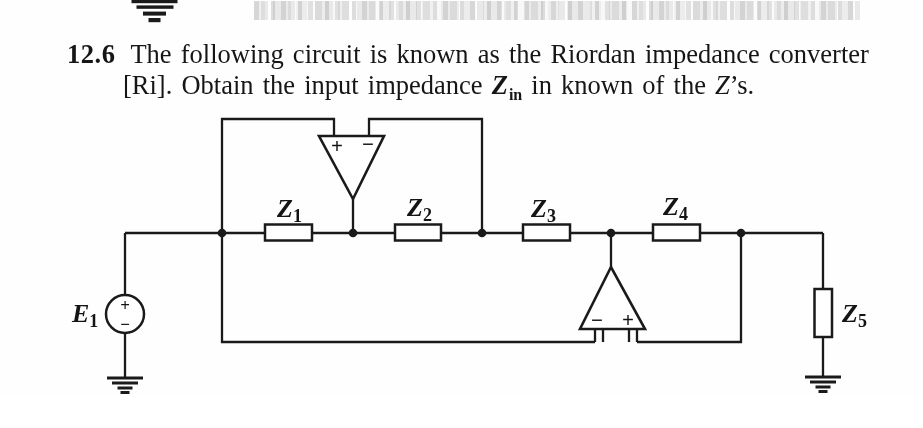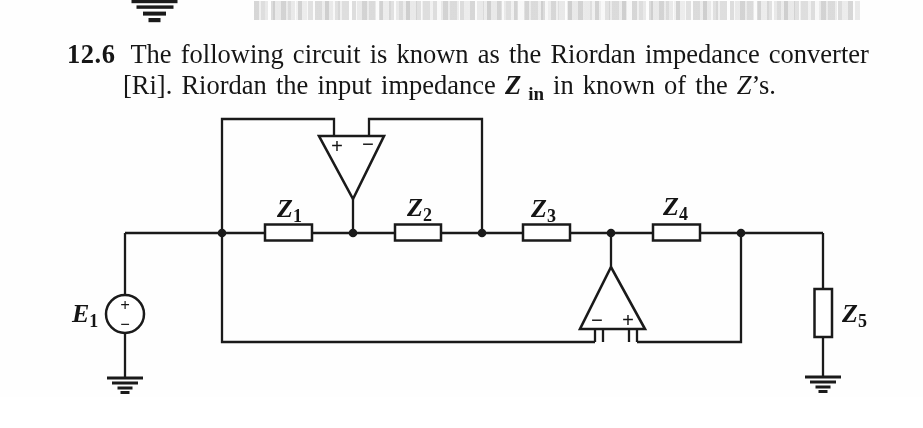--- a/index.html
+++ b/index.html
@@ -21,22 +21,22 @@
         rgba(40,40,40,.07) 19px 37px, rgba(255,255,255,.45) 37px 42px);
     filter: blur(.7px);
   }
   .problem {
     position:absolute; left:67px; top:39px; color:#161616;
     font-size:26.5px; line-height:31px; white-space:nowrap; word-spacing:2.5px;
   }
   .problem .pnum { font-weight:bold; margin-right:15px; letter-spacing:.5px; }
   .problem .l2 { margin-left:56px; }
   .zin { font-weight:bold; font-style:italic; }
-  .zin sub { font-size:19px; font-style:normal; font-weight:bold;
-             vertical-align:-6px; line-height:0; margin-left:7px; }
+  .zin sub { font-size:16px; font-style:normal; font-weight:bold;
+             vertical-align:-6px; line-height:0; margin-left:1px; }
   .zvar { font-style:italic; }
   svg.circuit { position:absolute; left:0; top:0; }
   .wire { stroke:#1a1a1a; stroke-width:2.3; fill:none; }
   .comp { stroke:#1a1a1a; stroke-width:2.5; fill:#ffffff; }
   .tri  { stroke:#1a1a1a; stroke-width:2.6; fill:#ffffff; }
   .dot  { fill:#1a1a1a; stroke:none; }
   .gnd  { fill:#1a1a1a; stroke:none; }
   .lbl  { font-family:"Liberation Serif",serif; font-style:italic; font-weight:bold;
           font-size:26px; fill:#141414; }
   .lbl .sub { font-size:18px; font-style:normal; }
@@ -47,21 +47,21 @@
 </style>
 </head>
 <body>
 
 <div class="canvas">
 
   <div class="redacted"></div>
 
   <div class="problem">
     <div><span class="pnum">12.6</span><span>The following circuit is known as the Riordan impedance converter</span></div>
-    <div class="l2"><span>[Ri]. Riordan the input impedance </span><span class="zin"><span>Z</span><sub>in</sub></span><span> in known of the </span><span class="zvar">Z</span><span>’s.</span></div>
+    <div class="l2"><span>[Ri]. Obtain the input impedance </span><span class="zin"><span>Z</span><sub>in</sub></span><span> in known of the </span><span class="zvar">Z</span><span>’s.</span></div>
   </div>
 
   <svg class="circuit" width="923" height="428" viewBox="0 0 923 428">
 
     <g>
       <rect class="gnd" x="131.5" y="0" width="46" height="3.2"></rect>
       <rect class="gnd" x="136.5" y="5.4" width="37" height="3.4"></rect>
       <rect class="gnd" x="143" y="11.6" width="23" height="4"></rect>
       <rect class="gnd" x="148.5" y="18" width="12" height="4.2"></rect>
     </g>

